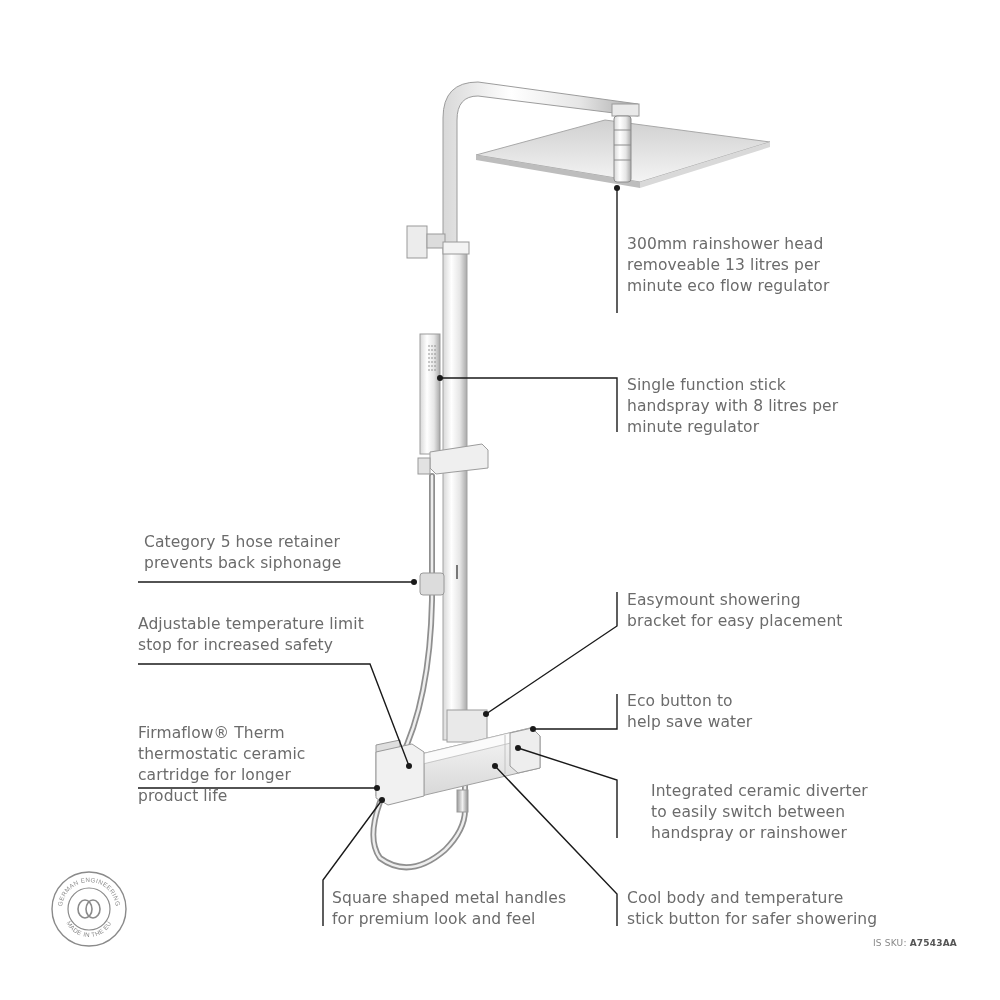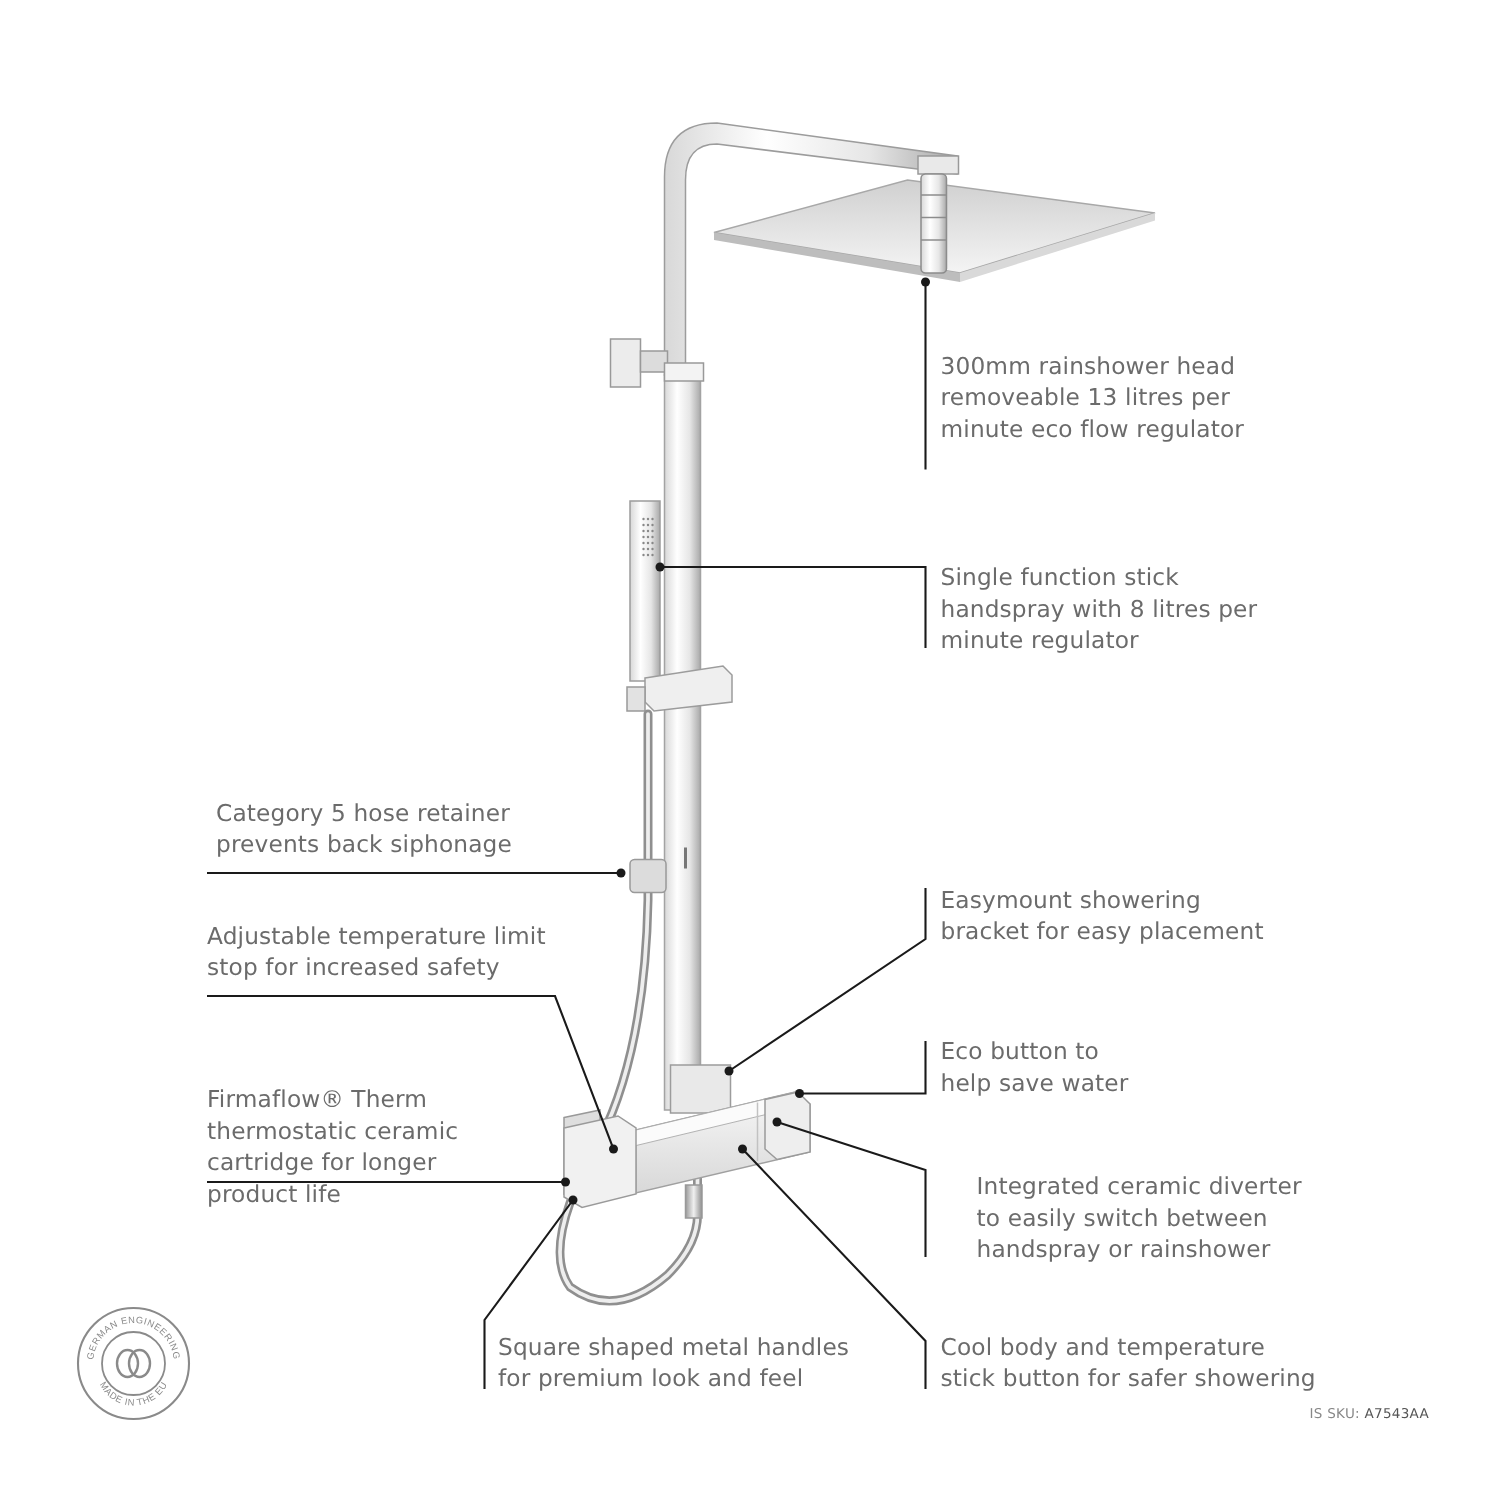--- a/index.html
+++ b/index.html
@@ -2,21 +2,21 @@
 <html><head>
 <meta charset="utf-8">
 <style>
   html, body { margin:0; padding:0; background:#ffffff; }
   body { width:1000px; height:1000px; position:relative; overflow:hidden; font-family:"DejaVu Sans", sans-serif; }
   .stage { position:absolute; left:0; top:0; width:1000px; height:988px; }
   svg.art { position:absolute; left:0; top:0; }
   .label { position:absolute; color:#6b6b6b; font-size:15.5px; line-height:21px; letter-spacing:0.1px; white-space:nowrap; }
   .label .line { display:block; }
   .sku { position:absolute; left:873px; top:938px; font-size:9px; color:#888; letter-spacing:0.2px; }
-  .sku b { color:#555; font-weight:normal;margin-top:36px; }
+  .sku b { color:#555; font-weight:bold;margin-top:36px; }
   .badge { position:absolute; left:50px; top:870px; width:78px; height:78px; }
 </style>
 </head>
 <body>
 
 <div class="stage">
 
   <svg class="art" width="1000" height="1000" viewBox="0 0 1000 1000">
     <defs>
       <linearGradient id="pipeV" x1="0" x2="1" y1="0" y2="0">

